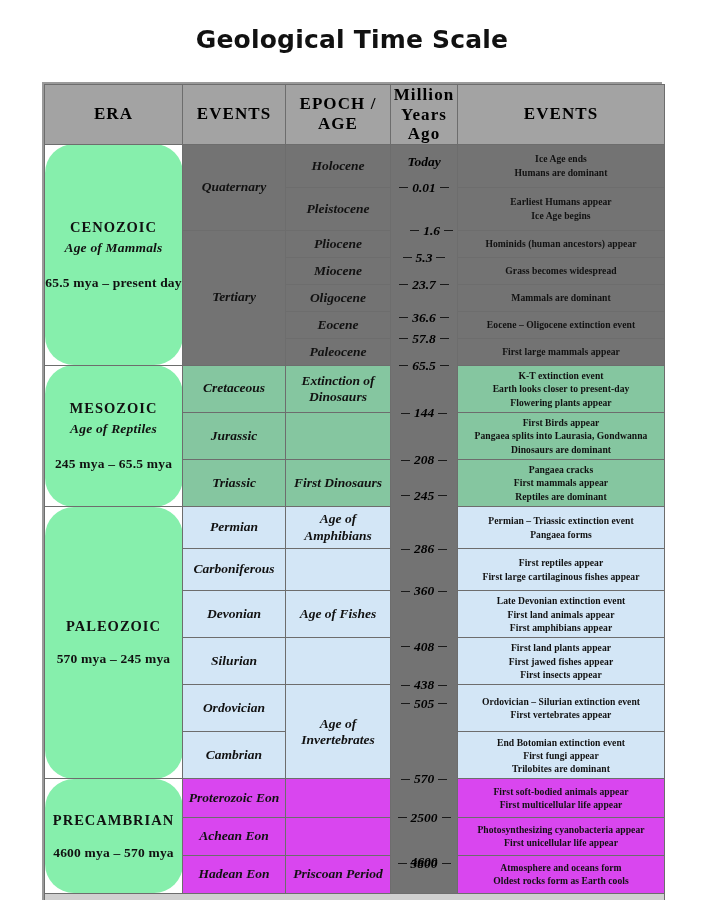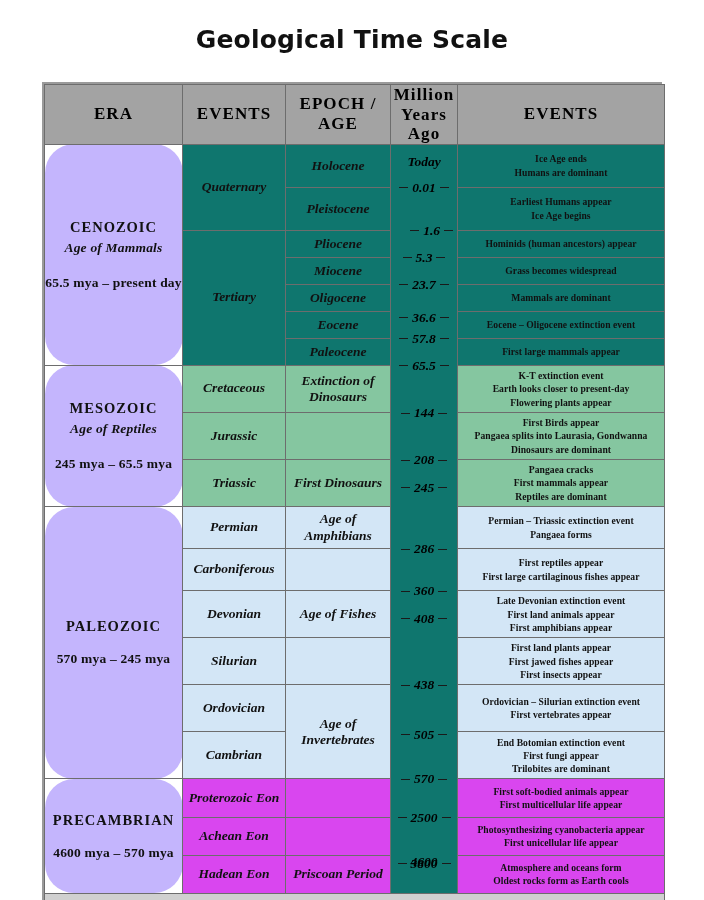--- a/index.html
+++ b/index.html
@@ -69,35 +69,35 @@
     color: #000;
   }
   th.mya-head {
     font-size: 10.5px;
     letter-spacing: 0.2px;
     line-height: 1.15;
   }
 
   
   td.era {
-    background: #c4b5fd;
+    background: #86efac;
     font-weight: bold;
     font-size: 14px;
     line-height: 1.45;
     letter-spacing: 0.6px;
     padding: 4px 3px;
     border-radius: 29px;
   }
   td.era .era-name { display:block; font-size:14.5px; letter-spacing:1px; }
   td.era .era-sub  { display:block; font-style: italic; font-weight: bold; font-size: 13.5px; letter-spacing:0.2px;}
   td.era .era-span { display:block; font-size: 13.5px; margin-top: 16px; letter-spacing:0.2px;}
   td.era.compact .era-span { margin-top: 12px; }
 
   
-  .bg-ceno { background: #0f766e; }
+  .bg-ceno { background: #737373; }
   .bg-meso { background: #85c6a0; }
   .bg-paleo { background: #d3e6f6; }
   .bg-pre  { background: #d946ef; }
 
   td.period {
     font-style: italic;
     font-weight: bold;
     font-size: 13.5px;
     line-height: 1.25;
   }
@@ -240,46 +240,46 @@
                 <div class="mark" style="top: 268.375px;">
                   <span class="dash"></span>
                   <span class="num">144</span>
                   <span class="dash"></span>
                 </div>
                 <div class="mark" style="top: 315.375px;">
                   <span class="dash"></span>
                   <span class="num">208</span>
                   <span class="dash"></span>
                 </div>
-                <div class="mark" style="top: 343px;">
+                <div class="mark" style="top: 351px;">
                   <span class="dash"></span>
                   <span class="num">245</span>
                   <span class="dash"></span>
                 </div>
                 <div class="mark" style="top: 404.562px;">
                   <span class="dash"></span>
                   <span class="num">286</span>
                   <span class="dash"></span>
                 </div>
                 <div class="mark" style="top: 446.562px;">
                   <span class="dash"></span>
                   <span class="num">360</span>
                   <span class="dash"></span>
                 </div>
-                <div class="mark" style="top: 474px;">
+                <div class="mark" style="top: 502px;">
                   <span class="dash"></span>
                   <span class="num">408</span>
                   <span class="dash"></span>
                 </div>
                 <div class="mark" style="top: 540.562px;">
                   <span class="dash"></span>
                   <span class="num">438</span>
                   <span class="dash"></span>
                 </div>
-                <div class="mark" style="top: 590px;">
+                <div class="mark" style="top: 559px;">
                   <span class="dash"></span>
                   <span class="num">505</span>
                   <span class="dash"></span>
                 </div>
                 <div class="mark" style="top: 634.75px;">
                   <span class="dash"></span>
                   <span class="num">570</span>
                   <span class="dash"></span>
                 </div>
                 <div class="mark" style="top: 673px;">

